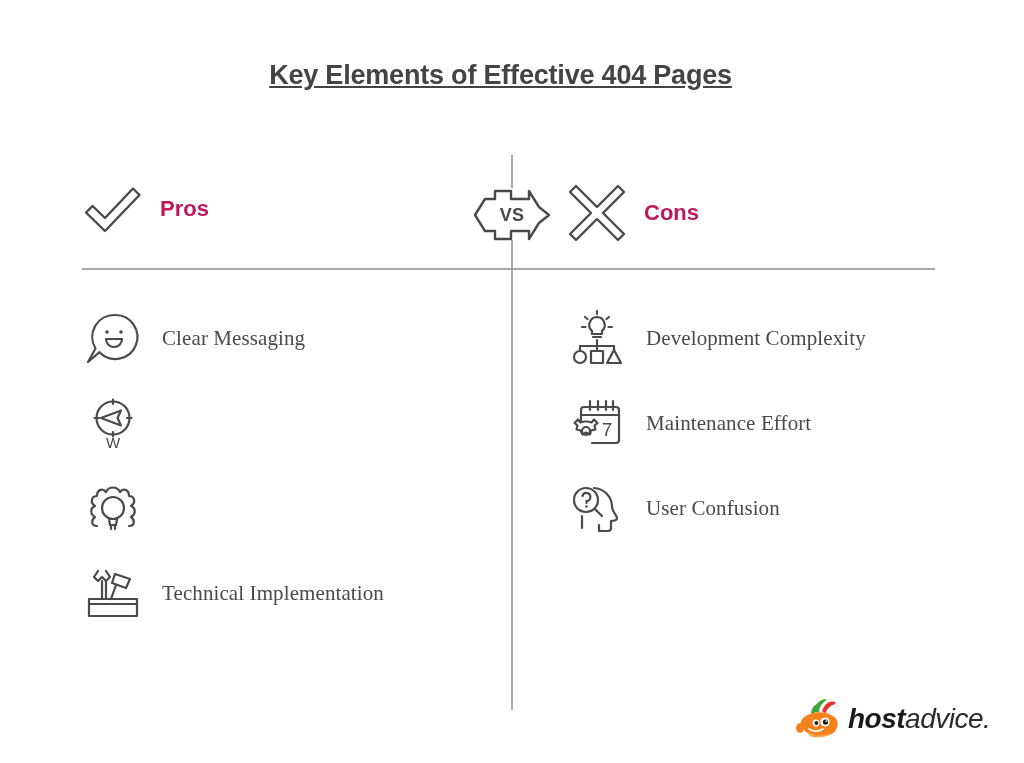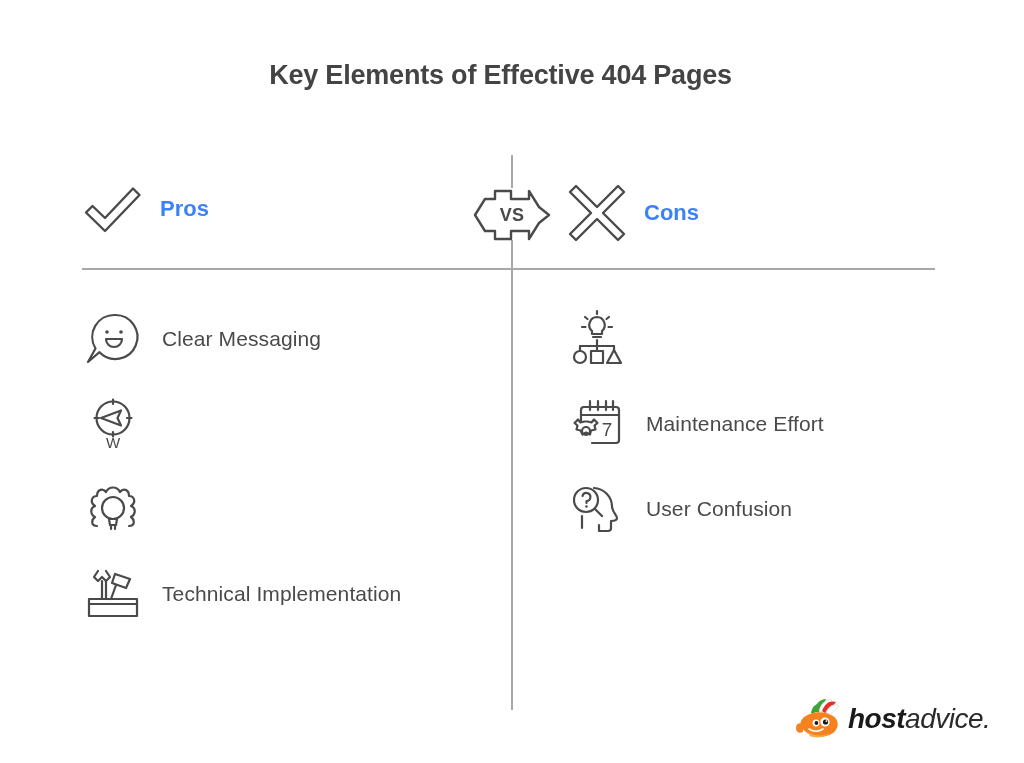--- a/index.html
+++ b/index.html
@@ -26,20 +26,21 @@
   .title {
     position: absolute;
     top: 60px;
     left: 0;
     width: 1001px;
     text-align: center;
     font-size: 27px;
     font-weight: bold;
     color: #444444;
     letter-spacing: -0.2px;
+    text-decoration: underline;
   }
 
   
   .h-divider {
     position: absolute;
     left: 82px;
     top: 268px;
     width: 853px;
     height: 1.6px;
     background: #a8a8a8;
@@ -81,21 +82,21 @@
     position: absolute;
     left: 566px;
     top: 4px;
     display: flex;
     align-items: center;
     gap: 16px;
   }
   .hdr-label {
     font-size: 22px;
     font-weight: bold;
-    color: #3b82f6;
+    color: #be185d;
     white-space: nowrap;
   }
   .vs-badge {
     position: absolute;
     left: 473px;
     top: 1px;
     width: 78px;
     height: 72px;
   }
   .vs-text {
@@ -136,20 +137,21 @@
     flex: 0 0 62px;
     display: flex;
     align-items: center;
     justify-content: center;
   }
   .item-label {
     font-size: 21px;
     color: #4a4a4a;
     white-space: nowrap;
     letter-spacing: 0.1px;
+    font-family: Liberation Serif, serif;
   }
 
   
   .logo {
     position: absolute;
     left: 795px;
     top: 698px;
     display: flex;
     align-items: center;
     gap: 7px;
@@ -272,20 +274,21 @@
           <path d="M25 27 L33 27"></path>
           <path d="M29 1 L29 4 M17 7 L19.5 9 M41 7 L38.5 9 M14 17 L17.5 17 M44 17 L40.5 17"></path>
           <path d="M29 30 L29 36"></path>
           <path d="M12 36 L46 36"></path>
           <path d="M12 36 L12 41 M29 36 L29 41 M46 36 L46 41"></path>
           <circle cx="12" cy="47" r="6"></circle>
           <path d="M23 41 L35 41 L35 53 L23 53 Z"></path>
           <path d="M46 40 L53 53 L39 53 Z"></path>
         </svg>
       </span>
+      <span class="item-label">Development Complexity</span>
     </div>
 
     <div class="item">
       <span class="item-icon">
         <svg width="58" height="58" viewBox="0 0 58 58" fill="none" stroke="#4a4a4a" stroke-width="2.2" stroke-linejoin="round" stroke-linecap="round">
           <path d="M16 12 L48 12 A3 3 0 0 1 51 15 L51 45 A3 3 0 0 1 48 48 L24 48"></path>
           <path d="M16 12 A3 3 0 0 0 13 15 L13 26"></path>
           <path d="M13 20 L51 20"></path>
           <path d="M22 6 L22 15 M30 6 L30 15 M38 6 L38 15 M45 6 L45 15"></path>
           <text x="39" y="41" font-family="Liberation Sans, sans-serif" font-size="19" fill="#4a4a4a" stroke="none" text-anchor="middle">7</text>

